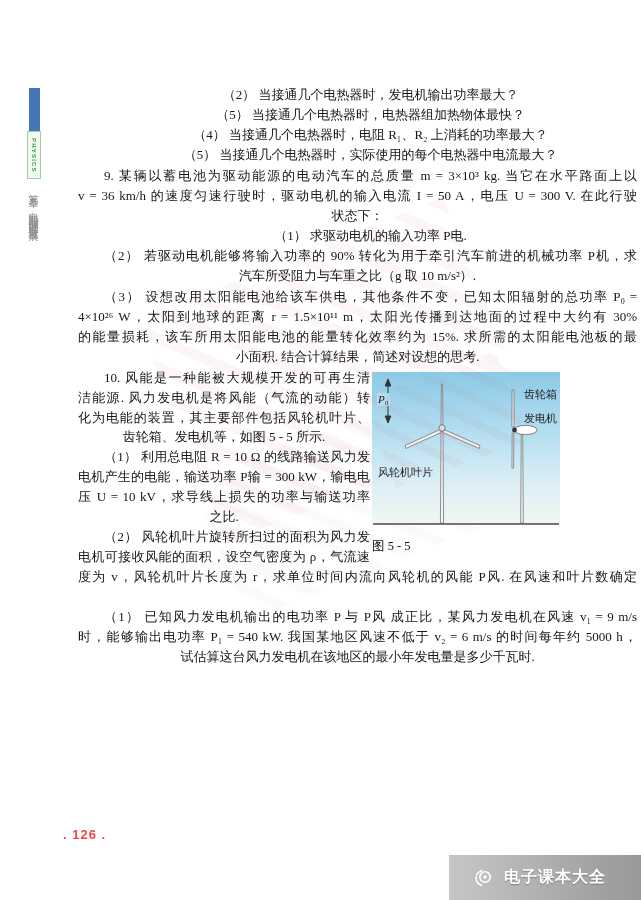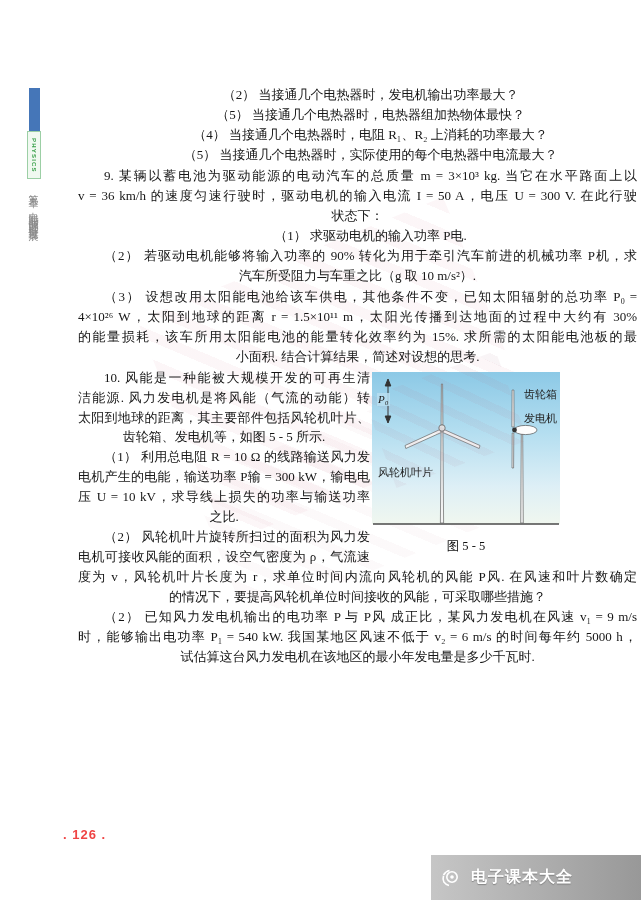--- a/index.html
+++ b/index.html
@@ -42,41 +42,41 @@
   #figure { position:absolute; left:372px; top:372px; width:188px; height:190px; }
   #fig-image { position:absolute; left:0; top:0; width:188px; height:158px; }
   .fig-label { position:absolute; font-size:11px; color:#222; line-height:13px; }
   #lbl-arrow { left:5px; top:21px; font-style:italic; font-size:11px;
                background:rgba(185,222,240,.85); padding:0 1px; }
   #lbl-gearbox   { left:152px; top:16px; }
   #lbl-generator { left:152px; top:40px; }
   #lbl-blades    { left:6px;  top:94px; }
   #fig-caption {
     position:absolute; left:0; top:166px; width:188px;
-    text-align:center; font-size:12.5px; color:#111;
+    font-size:12.5px; color:#111;
   }
 
   
   .wm { position:absolute; opacity:.06; pointer-events:none; }
   .wm1 { left:170px; top:250px; width:330px; height:240px; transform:rotate(-22deg);
          background:repeating-linear-gradient(45deg, #d06a84 0 10px, transparent 10px 26px); }
   .wm2 { left:372px; top:368px; width:140px; height:95px; transform:rotate(-20deg); opacity:.08;
          background:repeating-linear-gradient(45deg, #b07a90 0 8px, transparent 8px 22px); }
   .wm3 { left:210px; top:430px; width:250px; height:150px; transform:rotate(-22deg); opacity:.05;
          background:repeating-linear-gradient(45deg, #c98a9a 0 9px, transparent 9px 24px); }
 
   
   #page-number {
     position:absolute; left:63px; top:827px; font-size:13px; font-weight:600;
     letter-spacing:1px; color:#ef4444; font-family:"Liberation Sans",sans-serif;
   }
   #footer-bar {
-    position:absolute; right:0; bottom:0; width:210px; height:45px;
+    position:absolute; right:0; bottom:0; width:192px; height:45px;
     background:linear-gradient(90deg,#c6c6c6,#989898);
-    display:flex; align-items:center; gap:8px; padding-left:8px;
+    display:flex; align-items:center; gap:8px; padding-left:23px;
     color:#ffffff;
   }
   #footer-bar .brand {
     font-size:16px; font-weight:bold; letter-spacing:1px;
     text-shadow:0 1px 1px rgba(90,90,90,.55);
     font-family:"Liberation Sans",sans-serif;
   }
 </style>
 </head>
 <body>
@@ -102,32 +102,31 @@
   <div class="ln fw ind" style="top:226px">（1） 求驱动电机的输入功率 P电.</div>
   <div class="ln fw ind j" style="top:246px">（2） 若驱动电机能够将输入功率的 90% 转化为用于牵引汽车前进的机械功率 P机，求</div>
   <div class="ln fw" style="top:266px">汽车所受阻力与车重之比（g 取 10 m/s²）.</div>
   <div class="ln fw ind j" style="top:287px">（3） 设想改用太阳能电池给该车供电，其他条件不变，已知太阳辐射的总功率 P₀ =</div>
   <div class="ln fw j" style="top:307px">4×10²⁶ W，太阳到地球的距离 r = 1.5×10¹¹ m，太阳光传播到达地面的过程中大约有 30%</div>
   <div class="ln fw j" style="top:327px">的能量损耗，该车所用太阳能电池的能量转化效率约为 15%. 求所需的太阳能电池板的最</div>
   <div class="ln fw" style="top:347px">小面积. 结合计算结果，简述对设想的思考.</div>
 
   <div class="ln nw ind j" style="top:368px">10. 风能是一种能被大规模开发的可再生清</div>
   <div class="ln nw j" style="top:388px">洁能源. 风力发电机是将风能（气流的动能）转</div>
-  <div class="ln nw j" style="top:408px">太阳到地球的距离，其主要部件包括风轮机叶片、</div>
+  <div class="ln nw j" style="top:408px">化为电能的装置，其主要部件包括风轮机叶片、</div>
   <div class="ln nw" style="top:427px">齿轮箱、发电机等，如图 5 - 5 所示.</div>
   <div class="ln nw ind j" style="top:447px">（1） 利用总电阻 R = 10 Ω 的线路输送风力发</div>
   <div class="ln nw j" style="top:467px">电机产生的电能，输送功率 P输 = 300 kW，输电电</div>
   <div class="ln nw j" style="top:487px">压 U = 10 kV，求导线上损失的功率与输送功率</div>
   <div class="ln nw" style="top:507px">之比.</div>
   <div class="ln nw ind j" style="top:527px">（2） 风轮机叶片旋转所扫过的面积为风力发</div>
   <div class="ln fw j" style="top:567px">度为 v，风轮机叶片长度为 r，求单位时间内流向风轮机的风能 P风. 在风速和叶片数确定</div>
 
   <div class="ln nw j" style="top:547px">电机可接收风能的面积，设空气密度为 ρ，气流速</div>
-  <div class="ln fw" style="top:587px">的情况下，要提高风轮机单位时间接收的风能，可采取哪些措施？</div>
-  <div class="ln fw ind j" style="top:607px">（2） 已知风力发电机输出的电功率 P 与 P风 成正比，某风力发电机在风速 v₁ = 9 m/s</div>
+  <div class="ln fw ind j" style="top:607px">（1） 已知风力发电机输出的电功率 P 与 P风 成正比，某风力发电机在风速 v₁ = 9 m/s</div>
   <div class="ln fw j" style="top:627px">时，能够输出电功率 P₁ = 540 kW. 我国某地区风速不低于 v₂ = 6 m/s 的时间每年约 5000 h，</div>
   <div class="ln fw" style="top:647px">试估算这台风力发电机在该地区的最小年发电量是多少千瓦时.</div>
 
   <div id="figure">
     <svg id="fig-image" viewBox="0 0 188 158" xmlns="http://www.w3.org/2000/svg">
       <defs>
         <linearGradient id="sky" x1="0" y1="0" x2="0" y2="1">
           <stop offset="0" stop-color="#8cc9e6"></stop>
           <stop offset="0.4" stop-color="#b4def0"></stop>
           <stop offset="0.75" stop-color="#ddeff6"></stop>

